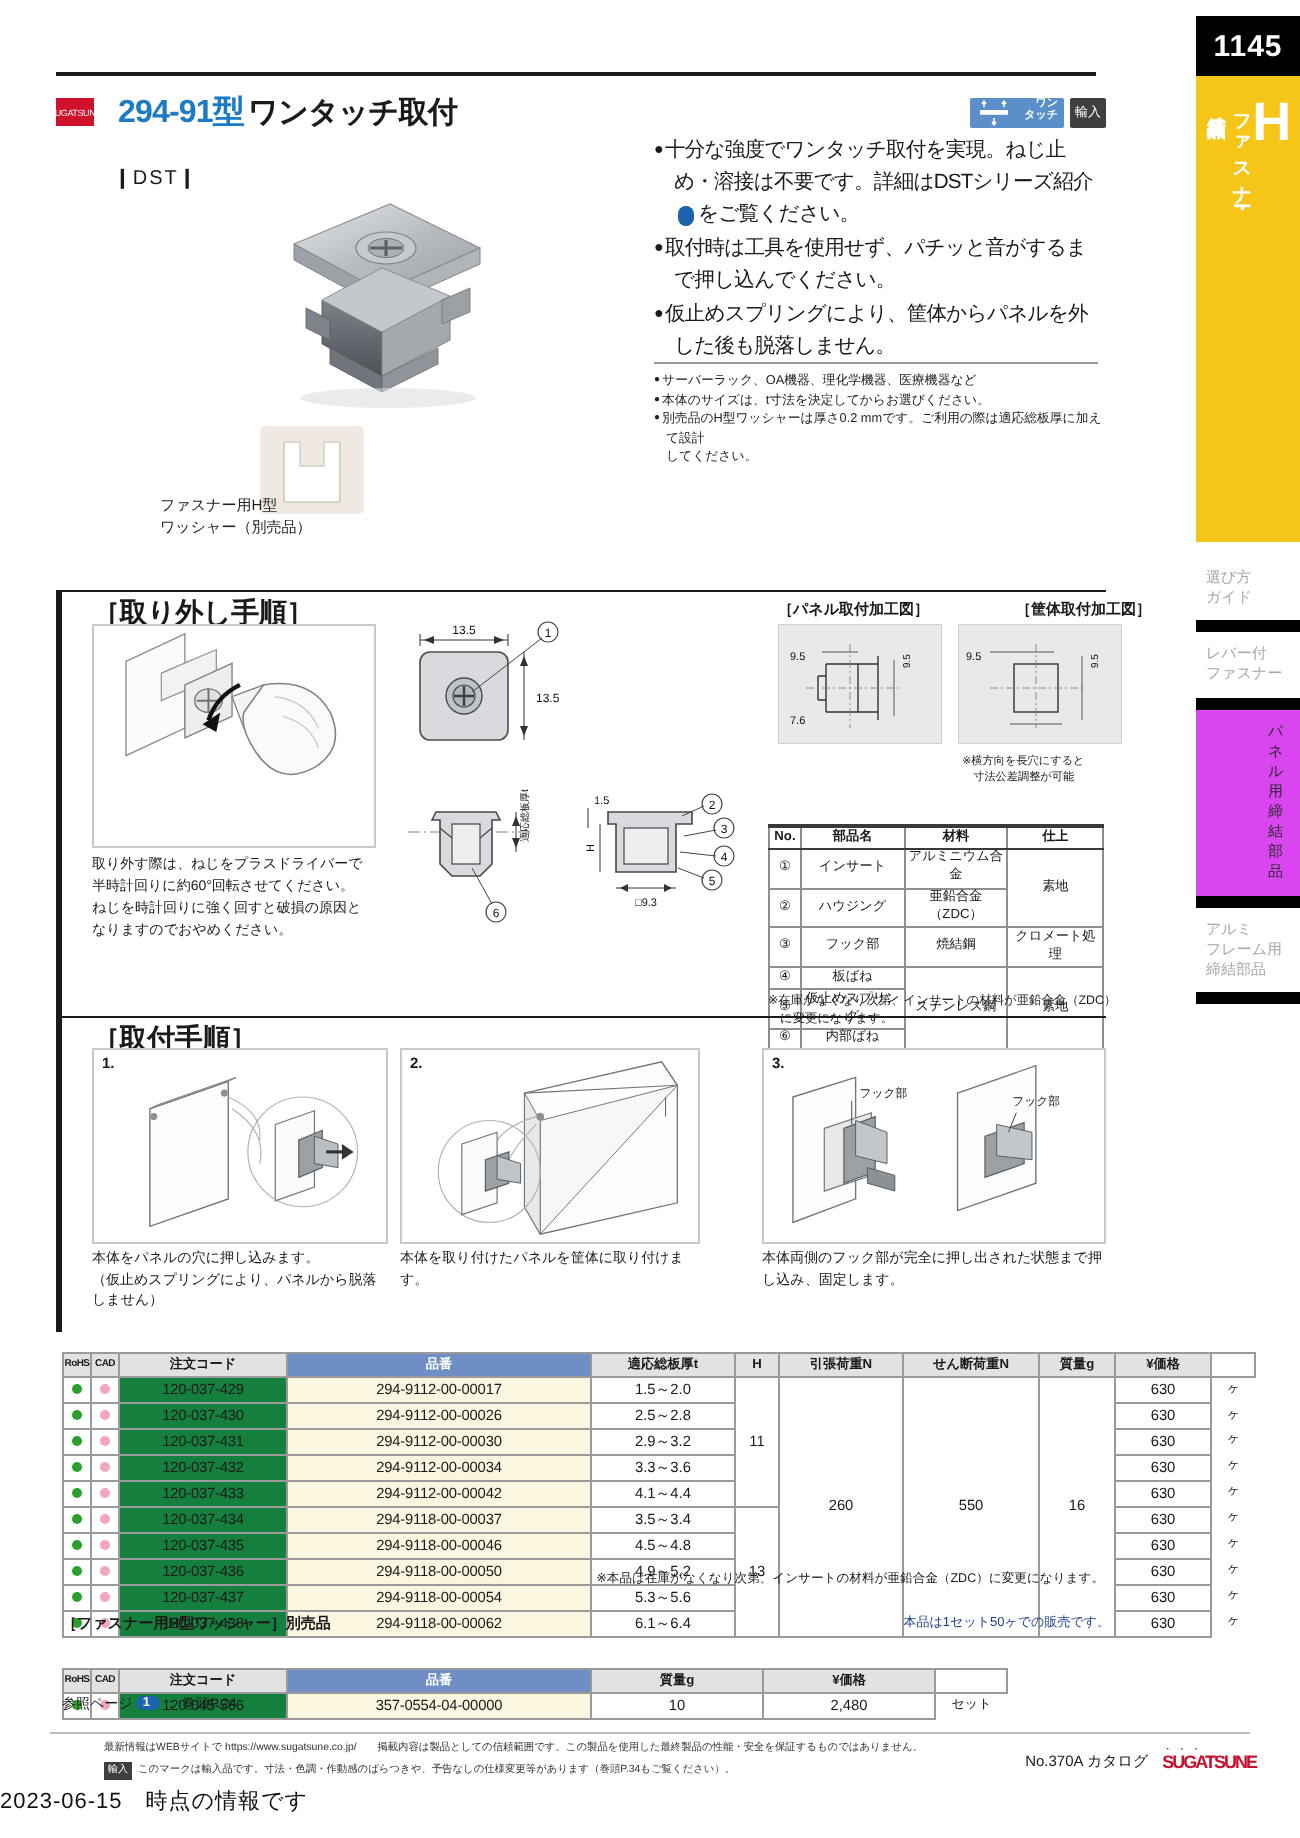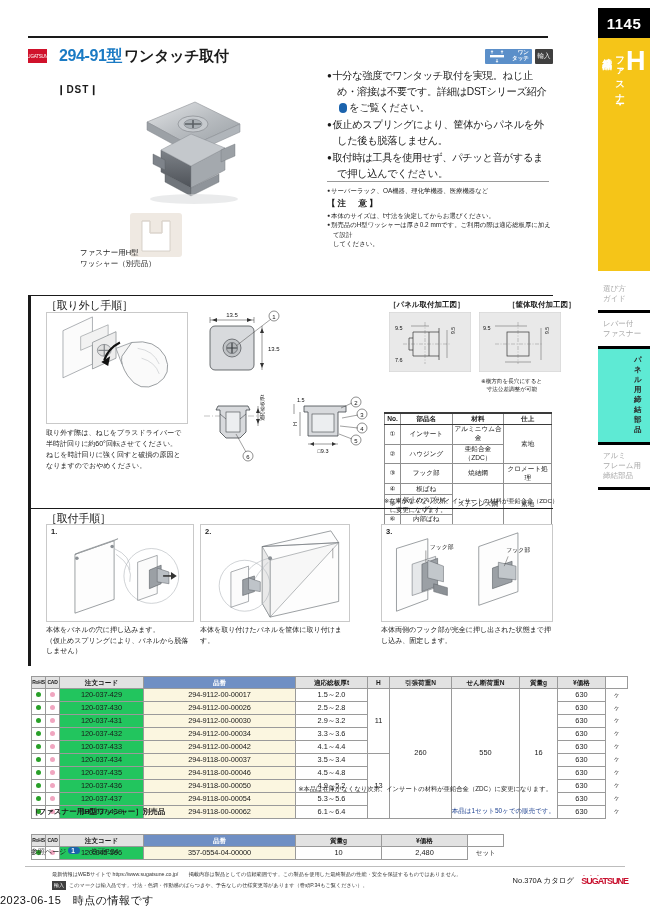--- a/index.html
+++ b/index.html
@@ -30,25 +30,25 @@
   .rail-tab-letter {
     font-size:27px; font-weight:bold; color:#fff; line-height:1;
     margin-right:2px;
   }
   .rail-tab-jp {
     writing-mode:vertical-rl; font-size:9.5px; color:#fff; font-weight:bold;
     letter-spacing:1px; margin-top:2px; line-height:1.35;
   }
   .rail-list { position:absolute; top:278px; left:0; width:52px; }
   .rail-item {
-    border-bottom:3px solid #000000;
+    border-bottom:6px solid #000000;
     font-size:7.5px; line-height:1.35; color:#a8a8a8;
     padding:6px 4px 6px 5px; min-height:28px;
   }
-  .rail-item.active { color:#2b2b2b; font-weight:bold; background:#5eead4;padding-left:36px; }
+  .rail-item.active { color:#2b2b2b; font-weight:normal; background:#d946ef;padding-left:36px; }
 
   
   .hdr-rule { position:absolute; left:28px; top:36px; width:520px; height:2px; background:#1a1a1a; }
   .hdr { position:absolute; left:28px; top:44px; width:525px; height:24px;
          display:flex; align-items:center; }
   .hdr-mark {
     width:19px; height:14px; background:#d0112b; color:#fff;
     font-size:4.5px; display:flex; align-items:center; justify-content:center;
     margin-right:7px; letter-spacing:-0.2px;
   }
@@ -61,21 +61,21 @@
     font-size:5px; display:flex; align-items:center; justify-content:flex-end;
     padding-right:3px; line-height:1.05; text-align:right; position:relative;
   }
   .badge-onetouch .bt { font-size:5.5px; font-weight:bold; }
   .badge-import {
     width:18px; height:15px; background:#3f3f3f; color:#fff; border-radius:1px;
     font-size:6.5px; display:flex; align-items:center; justify-content:center;
   }
 
   
-  .dst-label { position:absolute; left:57px; top:84px; font-size:10px; font-weight:bold; letter-spacing:1px; }
+  .dst-label { position:absolute; left:57px; top:84px; font-size:10px; font-weight:normal; letter-spacing:1px; }
   .photo { position:absolute; left:95px; top:96px; width:160px; height:110px; }
   .washer-photo { position:absolute; left:128px; top:207px; width:56px; height:56px; }
   .washer-cap { position:absolute; left:80px; top:248px; width:150px; text-align:left;
                 font-size:7.5px; line-height:1.45; color:#222; }
 
   
   .bullets { position:absolute; left:327px; top:68px; width:222px; }
   .bullet { font-size:10.3px; line-height:1.55; margin-bottom:1px; text-indent:-10px; padding-left:10px; letter-spacing:-0.4px; }
   .bullet::before { content:"\25CF"; font-size:8px; margin-right:1px; vertical-align:1px; }
   .ref-chip {
@@ -83,21 +83,21 @@
     padding:0 5px 0 3px; border-radius:5px; margin:0 2px; vertical-align:1px; font-weight:bold;
   }
   .sep-line { position:absolute; left:327px; top:181px; width:222px; height:1px; background:#9a9a9a; }
   .notes { position:absolute; left:327px; top:186px; width:228px; }
   .notes-h { font-size:8.5px; font-weight:bold; margin:2px 0 1px; letter-spacing:2px; }
   .note-li { font-size:6.4px; line-height:1.5; text-indent:-6px; padding-left:6px; color:#222; }
   .note-li::before { content:"\25CF"; font-size:5px; margin-right:1px; vertical-align:1px; }
   .note-cont { font-size:6.4px; line-height:1.5; padding-left:6px; }
 
   
-  .sec-title { font-size:11px; font-weight:normal; letter-spacing:-0.2px; }
+  .sec-title { font-size:14px; font-weight:bold; letter-spacing:-0.2px; }
   .panel-rule { background:#1a1a1a; height:1px; }
   .removal-box { position:absolute; left:46px; top:312px; width:142px; height:112px;
                  border:1px solid #c9c9c9; background:#fff; }
   .removal-cap { position:absolute; left:46px; top:428px; width:165px;
                  font-size:7px; line-height:1.55; }
 
   .panel-fig-title { font-size:7.5px; font-weight:bold; }
 
   .parts-table { position:absolute; left:384px; top:412px; width:168px;
                  border-collapse:collapse; font-size:6.6px; }
@@ -112,21 +112,21 @@
   .inst-cap { font-size:7px; line-height:1.5; margin-top:3px; }
 
   
   .tbl { border-collapse:collapse; font-size:7.4px; }
   .tbl th {
     background:#e2e2e2; border:1px solid #9a9a9a; font-weight:bold;
     padding:1.5px 0; text-align:center; line-height:1.2; font-size:6.6px; color:#1a1a1a;
   }
   .tbl th.hinban { background:#6f8fc4; color:#fff; }
   .tbl td { border:1px solid #9a9a9a; text-align:center; padding:1px 0; line-height:1.35; }
-  .tbl td.code { background:#22c55e; letter-spacing:-0.1px; }
+  .tbl td.code { background:#15803d; letter-spacing:-0.1px; }
   .tbl td.hinban { background:#fbf6e0; letter-spacing:-0.1px; }
   .tbl td.mark { background:#fff; width:14px; }
   .dot-g { display:inline-block; width:5px; height:5px; border-radius:50%; background:#2aa02a; }
   .dot-p { display:inline-block; width:5px; height:5px; border-radius:50%; background:#f0a6c0; }
   .tbl th.sm { font-size:5px; letter-spacing:-0.3px; }
   .unit { background:#fff; font-size:6.5px; }
 
   #main-table { position:absolute; left:31px; top:676px; }
   .tbl-foot-note { position:absolute; right:98px; top:785px; font-size:6.3px; }
 
@@ -231,27 +231,26 @@
 
   <svg class="washer-photo" viewBox="0 0 56 56">
     <rect x="2" y="6" width="52" height="44" rx="3" fill="#efe9e2"></rect>
     <path d="M14 14 L14 44 L42 44 L42 14 L34 14 L34 26 L22 26 L22 14 Z" fill="#ffffff" stroke="#cfc8c0" stroke-width="0.8"></path>
     <path d="M14 14 L22 14 L22 26 L34 26 L34 14 L42 14" fill="none" stroke="#ded7cf" stroke-width="1"></path>
   </svg>
   <div class="washer-cap">ファスナー用H型<br>ワッシャー（別売品）</div>
 
   <div class="bullets">
     <div class="bullet"><span>十分な強度でワンタッチ取付を実現。ねじ止め・溶接は不要です。詳細はDSTシリーズ紹介</span><span class="ref-chip">1</span><span>をご覧ください。</span></div>
+    <div class="bullet">取付時は工具を使用せず、パチッと音がするまで押し込んでください。</div>
     <div class="bullet">仮止めスプリングにより、筐体からパネルを外した後も脱落しません。</div>
-    <div class="bullet">取付時は工具を使用せず、パチッと音がするまで押し込んでください。</div>
   </div>
   <div class="sep-line"></div>
   <div class="notes">
     <div class="note-li">サーバーラック、OA機器、理化学機器、医療機器など</div>
-    <div class="notes-h">【注　意】</div>
     <div class="note-li">本体のサイズは、t寸法を決定してからお選びください。</div>
     <div class="note-li">別売品のH型ワッシャーは厚さ0.2 mmです。ご利用の際は適応総板厚に加えて設計</div>
     <div class="note-cont">してください。</div>
   </div>
 
   <div class="sec-title" style="position:absolute;left:46px;top:298px;">［取り外し手順］</div>
   <div class="panel-rule" style="position:absolute;left:28px;top:295px;width:525px;height:1px;background:#1a1a1a;"></div>
   <div style="position:absolute;left:28px;top:295px;width:3px;height:215px;background:#1a1a1a;"></div>
 
   <svg class="removal-box" viewBox="0 0 142 112">

